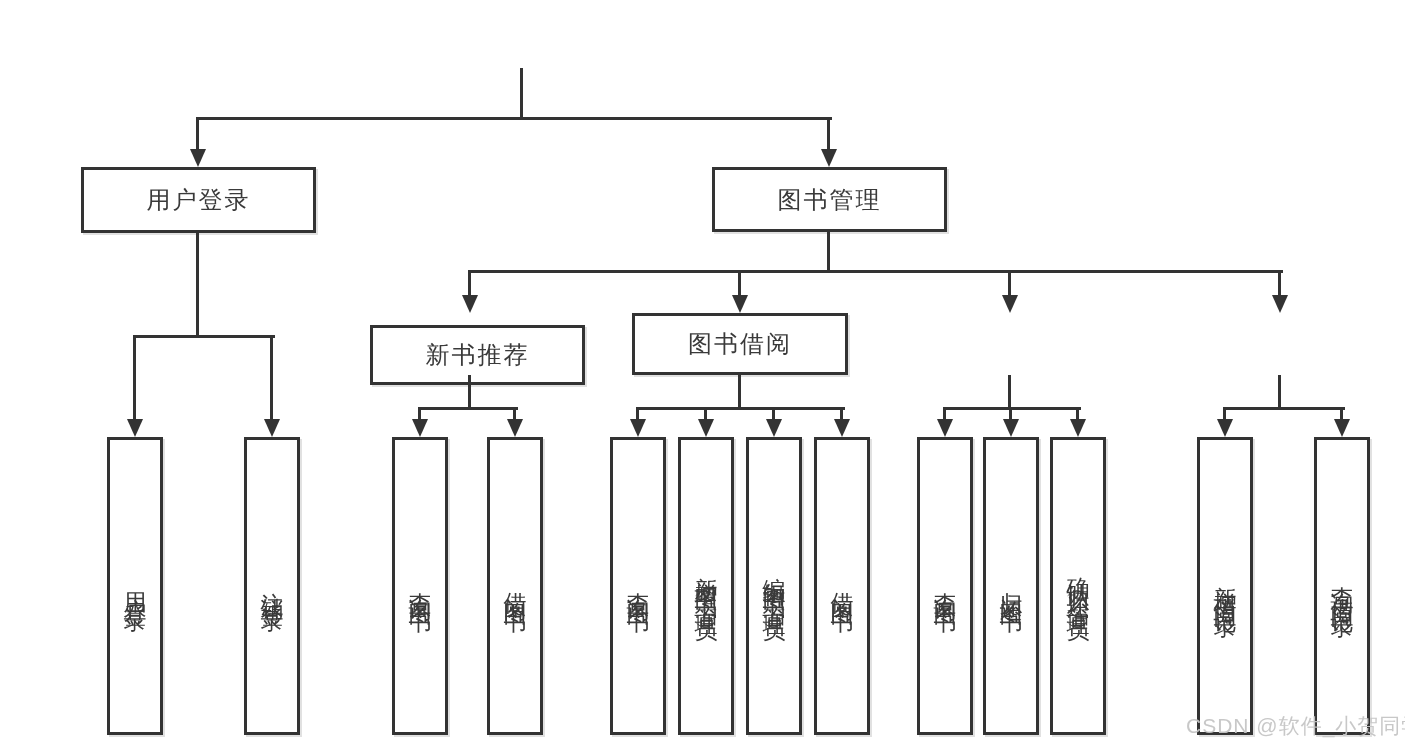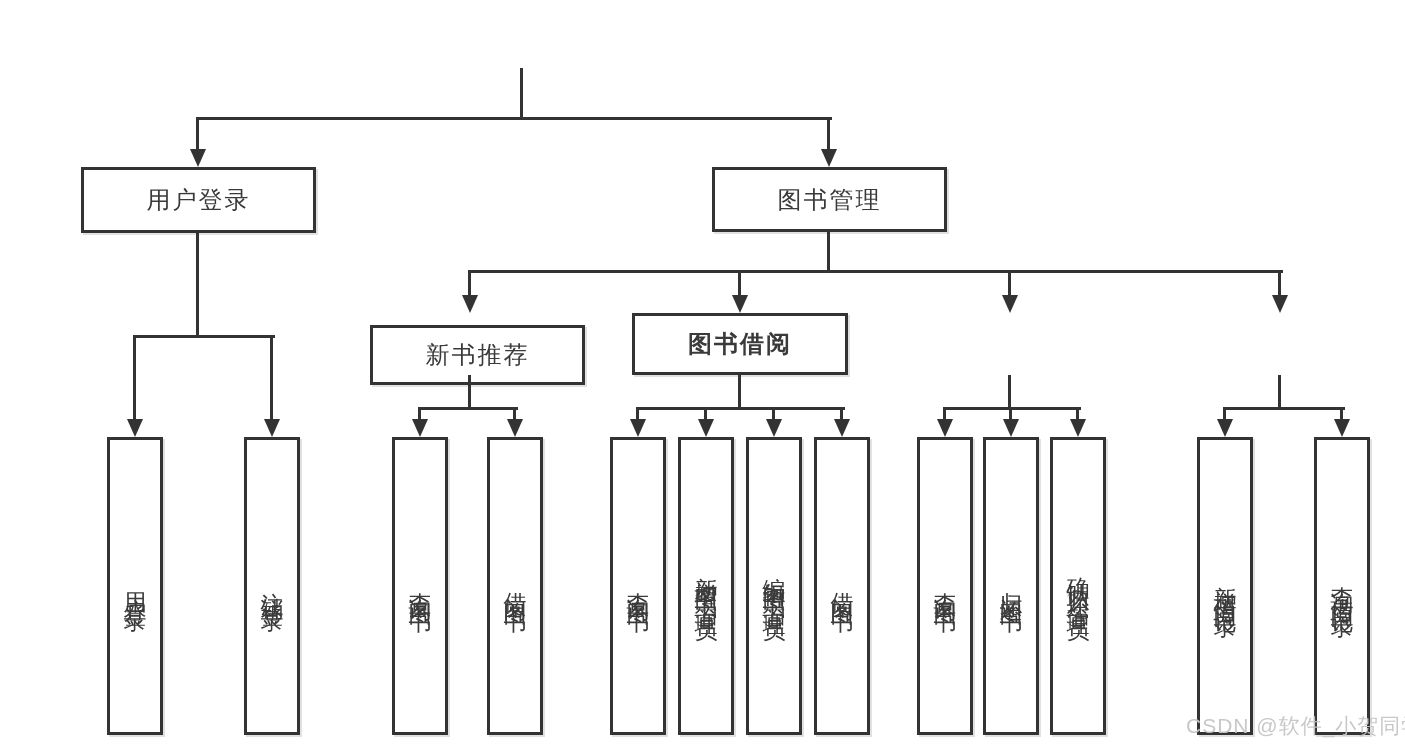--- a/index.html
+++ b/index.html
@@ -82,21 +82,21 @@
   <div class="vline" style="left:738px; top:270px; height:27px;"></div>
   <div class="tri" style="left:732px; top:295px;"></div>
   <div class="vline" style="left:1008px; top:270px; height:27px;"></div>
   <div class="tri" style="left:1002px; top:295px;"></div>
   <div class="vline" style="left:1278px; top:270px; height:27px;"></div>
   <div class="tri" style="left:1272px; top:295px;"></div>
 
   <div class="box hbox" style="left:370px; top:313px; width:215px; height:60px;margin-top:12px;">
     <span>新书推荐</span>
   </div>
-  <div class="box hbox" style="left:632px; top:313px; width:216px; height:62px;font-weight:bold;">
+  <div class="box hbox" style="left:632px; top:313px; width:216px; height:62px;">
     <span>图书借阅</span>
   </div>
 
   <div class="vline" style="left:468px; top:375px; height:34px;"></div>
   <div class="hline" style="left:420px; top:407px; width:98px;"></div>
   <div class="vline" style="left:418px; top:407px; height:14px;"></div>
   <div class="tri" style="left:412px; top:419px;"></div>
   <div class="vline" style="left:513px; top:407px; height:14px;"></div>
   <div class="tri" style="left:507px; top:419px;"></div>
 

